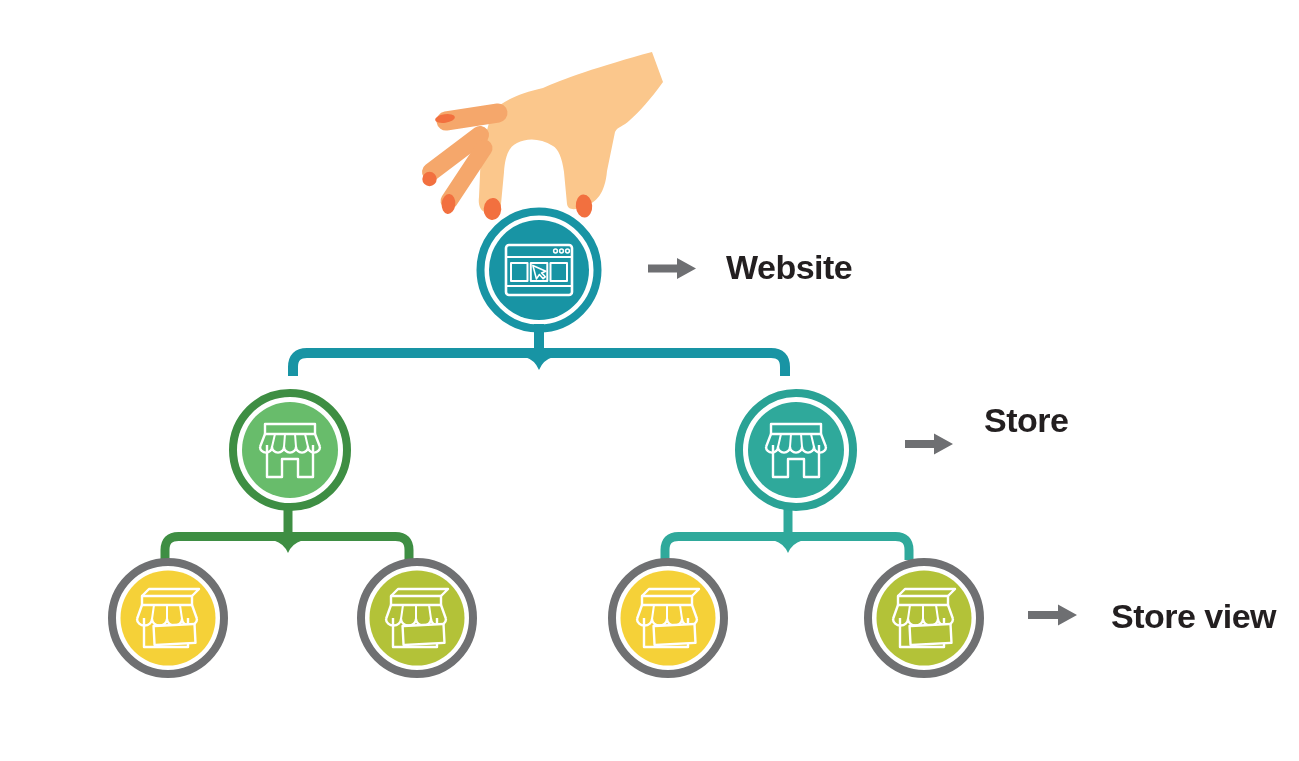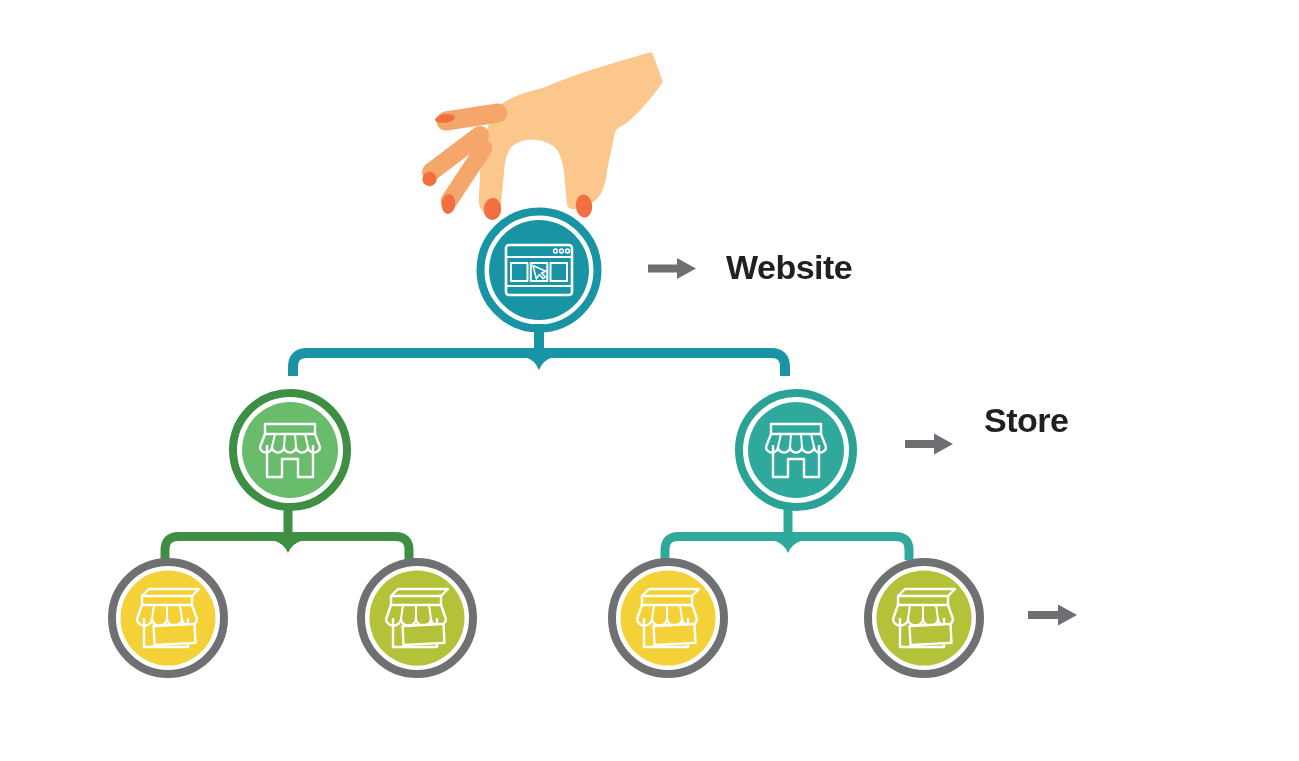--- a/index.html
+++ b/index.html
@@ -158,14 +158,15 @@
         <circle cx="389.5" cy="179" r="7.2"></circle>
         <ellipse cx="408.5" cy="204" rx="6.8" ry="10" transform="rotate(6 408.5 204)"></ellipse>
         <ellipse cx="452.5" cy="209" rx="8.8" ry="11" transform="rotate(4 452.5 209)"></ellipse>
         <ellipse cx="544" cy="206" rx="8.2" ry="11.5" transform="rotate(-4 544 206)"></ellipse>
       </g>
     </g>
   </svg>
 
   <div class="label" style="left:686px;top:267px">Website</div>
   <div class="label" style="left:944px;top:420px">Store</div>
+  <div class="label" style="left:1071px;top:616px">Store view</div>
 
 </div>
 
 </body></html>

